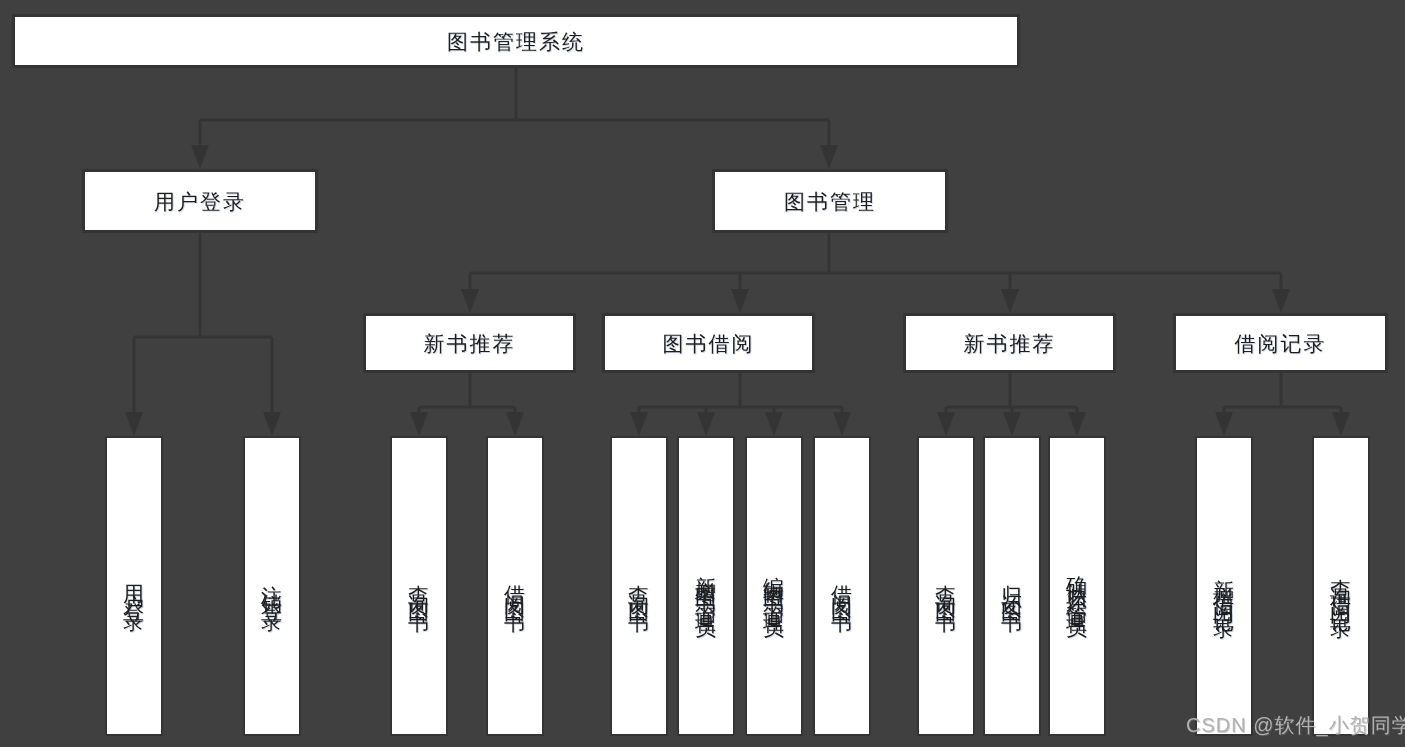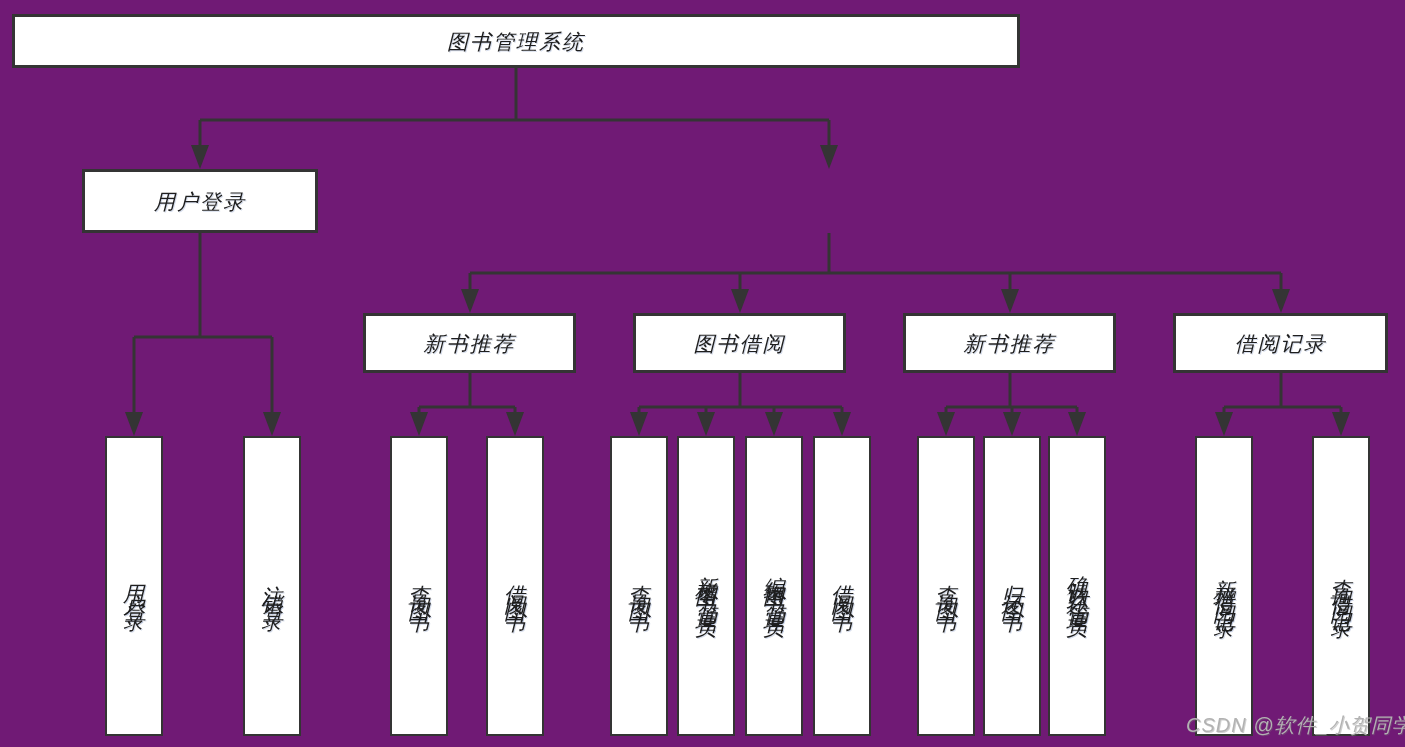--- a/index.html
+++ b/index.html
@@ -5,23 +5,22 @@
   html, body {
     margin: 0;
     padding: 0;
     background: #ffffff;
     font-family: "Liberation Sans", "DejaVu Sans", sans-serif;
   }
   .canvas {
     position: relative;
     width: 1405px;
     height: 747px;
-    background: #701a75;
+    background: #404040;
     overflow: hidden;
-    font-style: italic;
   }
   .connectors {
     position: absolute;
     left: 0;
     top: 0;
     width: 1405px;
     height: 747px;
   }
   .connectors path {
     stroke: #343434;
@@ -120,23 +119,24 @@
     <polygon points="1068,412 1086,412 1077,436"></polygon>
 
     <path d="M1281 373 V407 M1224 407 H1341 M1224 407 V416 M1341 407 V416"></path>
     <polygon points="1215,412 1233,412 1224,436"></polygon>
     <polygon points="1332,412 1350,412 1341,436"></polygon>
   </svg>
 
   <div class="box hbox root">图书管理系统</div>
 
   <div class="box hbox l2" style="left:82px">用户登录</div>
+  <div class="box hbox l2" style="left:712px">图书管理</div>
 
   <div class="box hbox l3" style="left:363px">新书推荐</div>
-  <div class="box hbox l3" style="left:633px">图书借阅</div>
+  <div class="box hbox l3" style="left:602px">图书借阅</div>
   <div class="box hbox l3" style="left:903px">新书推荐</div>
   <div class="box hbox l3" style="left:1173px;width:215px">借阅记录</div>
 
   <div class="box vbox" style="left:105px">
     <span>用户登录</span>
   </div>
   <div class="box vbox" style="left:243px">
     <span>注销登录</span>
   </div>
 

